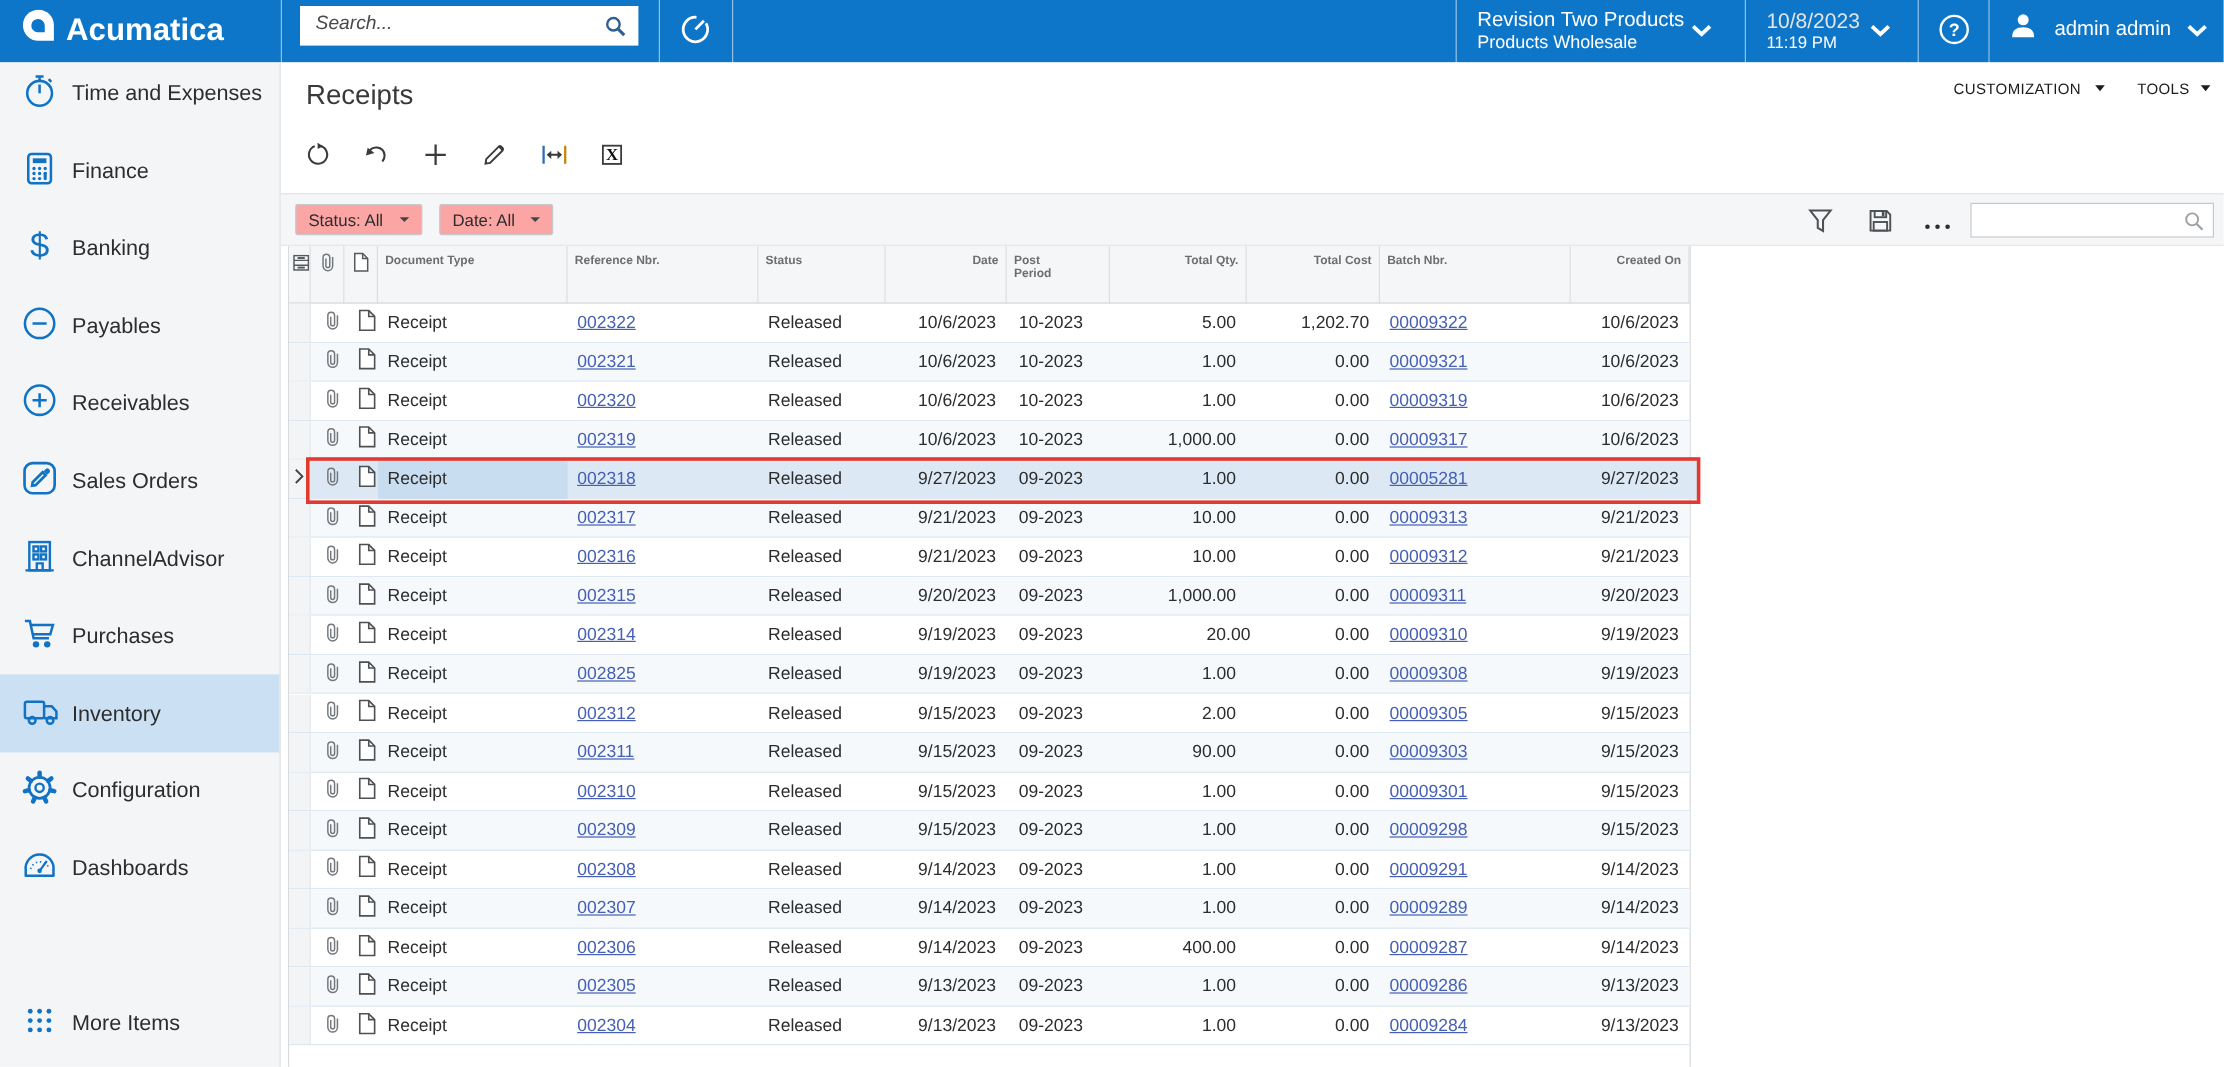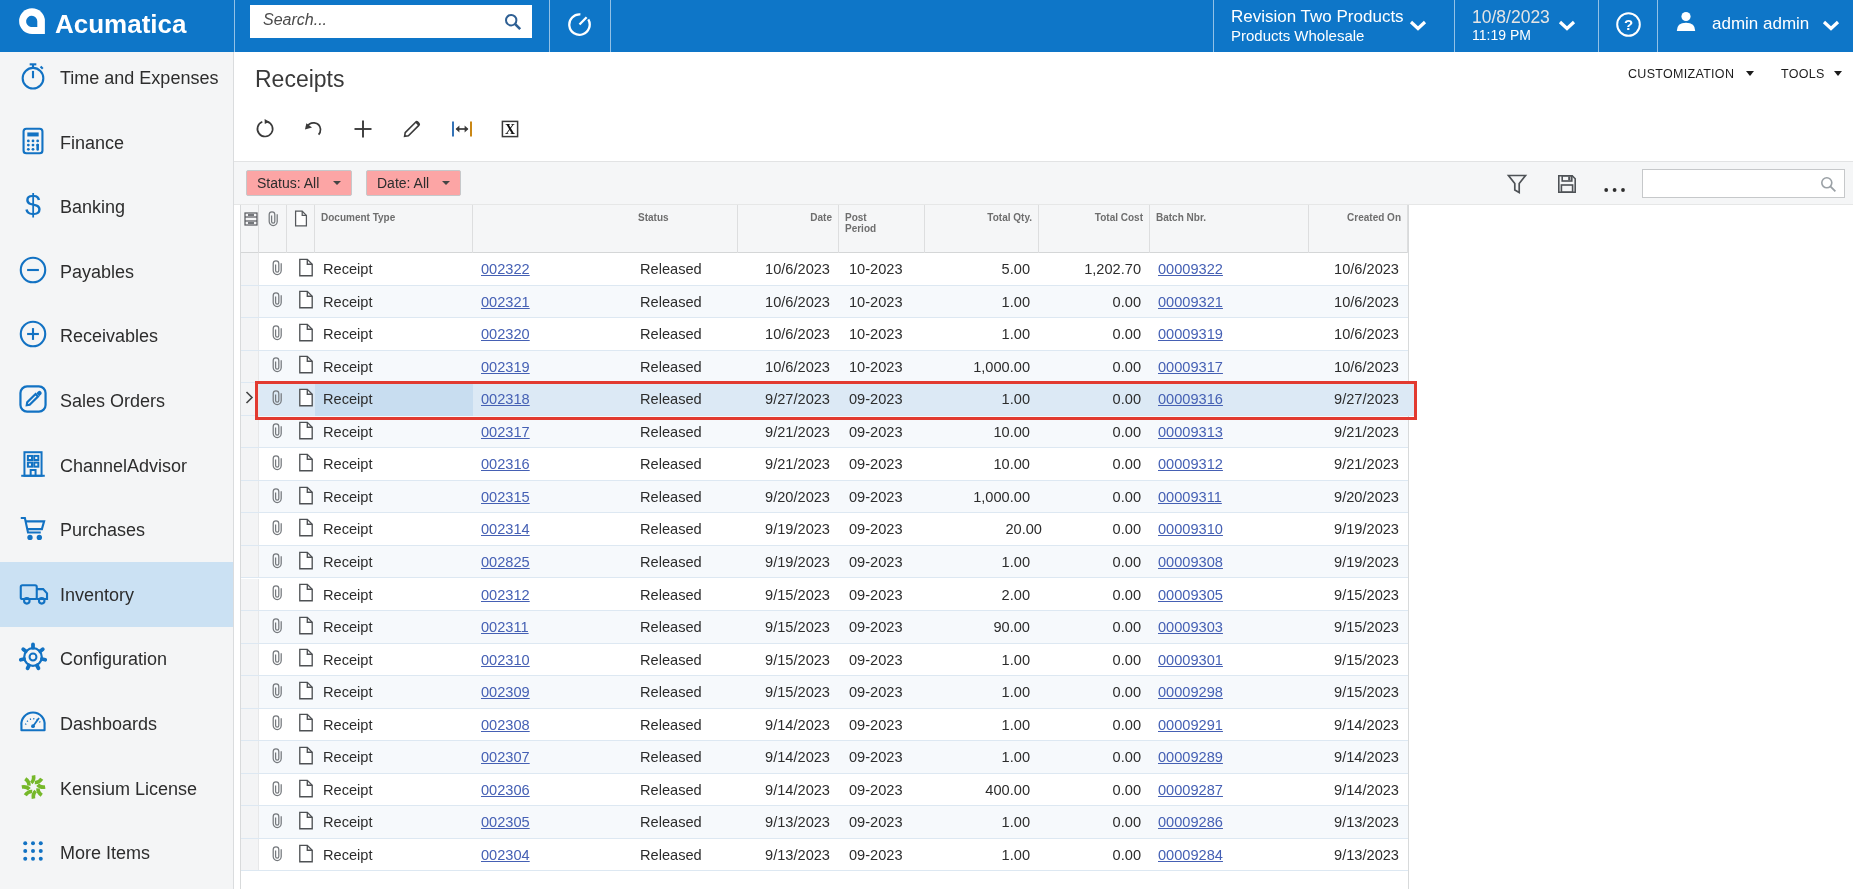--- a/index.html
+++ b/index.html
@@ -219,49 +219,20 @@
       <span class="ic"><svg width="30" height="30" viewBox="0 0 27 27">
           <g fill="none" stroke="#1272C3">
             <path d="M3.1 20.9 V16.9 A10.5 10.5 0 1 1 23.9 16.9 V20.9 Z" stroke-width="1.9" stroke-linejoin="round"></path>
             <path d="M6.8 15.9 A7.2 7.2 0 0 1 20.4 14.9" stroke-width="1.3" stroke-dasharray="1 2.1"></path>
             <line x1="13.5" y1="17.3" x2="18.9" y2="9.9" stroke-width="1.6"></line>
           </g>
           <circle cx="13.5" cy="17.3" r="1.7" fill="#1272C3"></circle>
         </svg></span>
       <span class="lb">Dashboards</span>
     </div>
-<div class="sitem" style="top:704.1px">
-      <span class="ic"><svg width="31" height="31" viewBox="0 0 29 29">
-          <g transform="rotate(0 14.5 14.5)">
-            <path d="M14.5 3.6 Q15.3 8.2 12.4 10.6" fill="none" stroke="#76B82A" stroke-width="3.4"></path>
-          </g>
-          <g transform="rotate(45 14.5 14.5)">
-            <path d="M14.5 3.6 Q15.3 8.2 12.4 10.6" fill="none" stroke="#76B82A" stroke-width="3.4"></path>
-          </g>
-          <g transform="rotate(90 14.5 14.5)">
-            <path d="M14.5 3.6 Q15.3 8.2 12.4 10.6" fill="none" stroke="#76B82A" stroke-width="3.4"></path>
-          </g>
-          <g transform="rotate(135 14.5 14.5)">
-            <path d="M14.5 3.6 Q15.3 8.2 12.4 10.6" fill="none" stroke="#76B82A" stroke-width="3.4"></path>
-          </g>
-          <g transform="rotate(180 14.5 14.5)">
-            <path d="M14.5 3.6 Q15.3 8.2 12.4 10.6" fill="none" stroke="#76B82A" stroke-width="3.4"></path>
-          </g>
-          <g transform="rotate(225 14.5 14.5)">
-            <path d="M14.5 3.6 Q15.3 8.2 12.4 10.6" fill="none" stroke="#76B82A" stroke-width="3.4"></path>
-          </g>
-          <g transform="rotate(270 14.5 14.5)">
-            <path d="M14.5 3.6 Q15.3 8.2 12.4 10.6" fill="none" stroke="#76B82A" stroke-width="3.4"></path>
-          </g>
-          <g transform="rotate(315 14.5 14.5)">
-            <path d="M14.5 3.6 Q15.3 8.2 12.4 10.6" fill="none" stroke="#76B82A" stroke-width="3.4"></path>
-          </g>
-        </svg></span>
-      <span class="lb">Kensium License</span>
-    </div>
 <div class="sitem" style="top:768.7px">
       <span class="ic"><svg width="30" height="30" viewBox="0 0 27 27">
           <g fill="#1272C3">
             <circle cx="6.5" cy="6.5" r="1.8"></circle>
             <circle cx="13.5" cy="6.5" r="1.8"></circle>
             <circle cx="20.5" cy="6.5" r="1.8"></circle>
             <circle cx="6.5" cy="13.5" r="1.8"></circle>
             <circle cx="13.5" cy="13.5" r="1.8"></circle>
             <circle cx="20.5" cy="13.5" r="1.8"></circle>
             <circle cx="6.5" cy="20.5" r="1.8"></circle>
@@ -355,20 +326,21 @@
               <path d="M11.2 4.2 V11.6 A4.0 4.0 0 0 1 3.2 11.6 V4.6 A2.8 2.8 0 0 1 8.8 4.6 V11.4 A1.6 1.6 0 0 1 5.6 11.4 V5.4" fill="none" stroke="#75797d" stroke-width="1.25"></path>
             </svg></span>
         </div>
         <div class="hc" style="left:46px;width:28px;padding:0">
           <span style="position:absolute;left:7px;top:5px"><svg width="14" height="17" viewBox="0 0 14 17">
               <path d="M1.6 1.2 H8.2 L12.4 5.4 V15.8 H1.6 Z" fill="#fff" stroke="#55585c" stroke-width="1.25"></path>
               <path d="M8.2 1.2 L8.2 5.4 L12.4 5.4" fill="none" stroke="#55585c" stroke-width="1.25"></path>
             </svg></span>
         </div>
         <div class="hc" style="left:74px;width:158px">Document Type</div>
+        <div class="hc" style="left:232px;width:159px">Reference Nbr.</div>
         <div class="hc" style="left:391px;width:106px">Status</div>
         <div class="hc r" style="left:497px;width:101px">Date</div>
         <div class="hc" style="left:598px;width:86px">Post<br>Period</div>
         <div class="hc r" style="left:684px;width:114px">Total Qty.</div>
         <div class="hc r" style="left:798px;width:111px">Total Cost</div>
         <div class="hc" style="left:909px;width:159px">Batch Nbr.</div>
         <div class="hc r" style="left:1068px;width:99px">Created On</div>
       </div>
 <div class="grow rowline" style="top:48.0px;">
         <div class="c0cell"></div>
@@ -458,21 +430,21 @@
             <path d="M1.8 1.3 H9.3 L14.2 6.2 V17.7 H1.8 Z" fill="#fff" stroke="#4e5154" stroke-width="1.35"></path>
             <path d="M9.3 1.3 L9.3 6.2 L14.2 6.2" fill="none" stroke="#4e5154" stroke-width="1.35"></path>
           </svg></span>
         <div class="cell" style="left:74px;width:158px;background:#C8DDF0">Receipt</div>
         <div class="cell" style="left:232px;width:159px"><a>002318</a></div>
         <div class="cell" style="left:391px;width:106px">Released</div>
         <div class="cell r" style="left:497px;width:101px">9/27/2023</div>
         <div class="cell" style="left:600px;width:86px">09-2023</div>
         <div class="cell r" style="left:684px;width:114px">1.00</div>
         <div class="cell r" style="left:798px;width:111px">0.00</div>
-        <div class="cell" style="left:909px;width:159px"><a>00009316</a></div>
+        <div class="cell" style="left:909px;width:159px"><a>00005281</a></div>
         <div class="cell r" style="left:1068px;width:99px">9/27/2023</div>
       </div>
       <div class="grow rowline" style="top:210.8px;background:#F6F9FC;">
         <div class="c0cell"></div>
         <span class="ricon" style="left:29px"><svg width="14" height="17" viewBox="0 0 14 17">
             <path d="M11.2 4.2 V11.6 A4.0 4.0 0 0 1 3.2 11.6 V4.6 A2.8 2.8 0 0 1 8.8 4.6 V11.4 A1.6 1.6 0 0 1 5.6 11.4 V5.4" fill="none" stroke="#75797d" stroke-width="1.25"></path>
           </svg></span>
         <span class="ricon" style="left:57px"><svg width="16" height="19" viewBox="0 0 16 19">
             <path d="M1.8 1.3 H9.3 L14.2 6.2 V17.7 H1.8 Z" fill="#fff" stroke="#4e5154" stroke-width="1.35"></path>
             <path d="M9.3 1.3 L9.3 6.2 L14.2 6.2" fill="none" stroke="#4e5154" stroke-width="1.35"></path>

